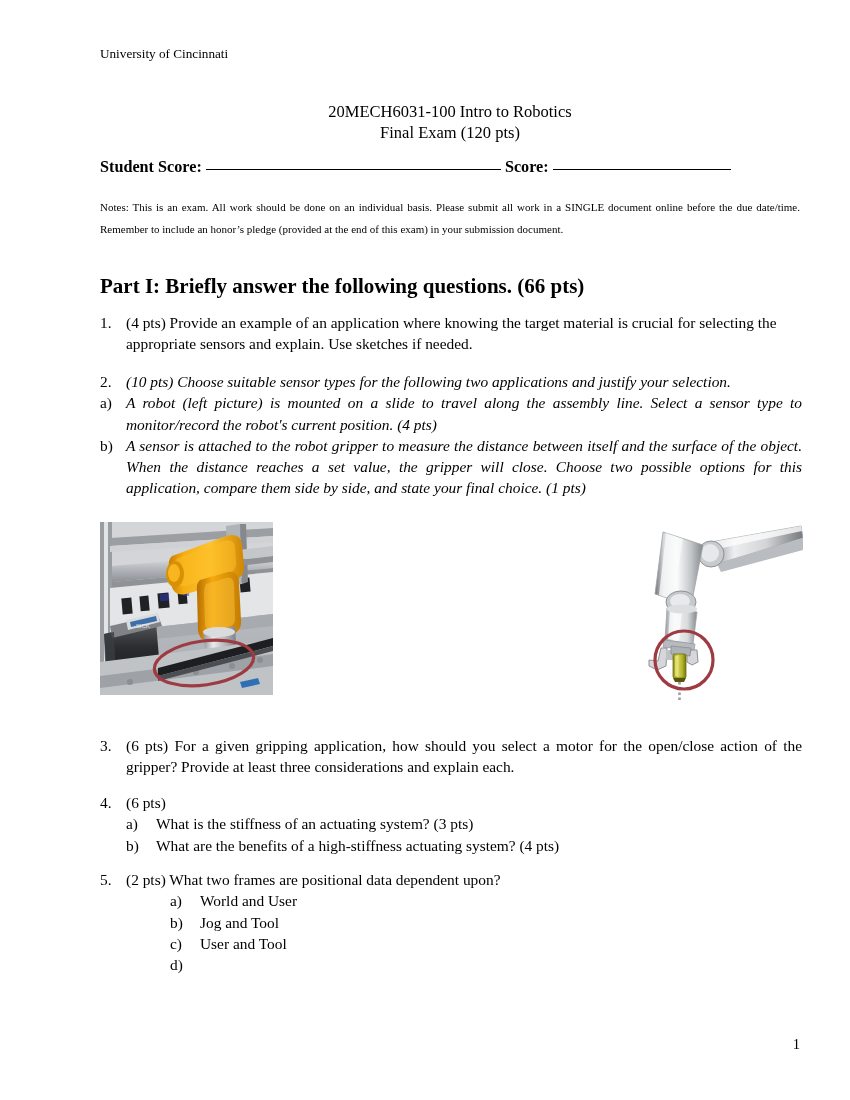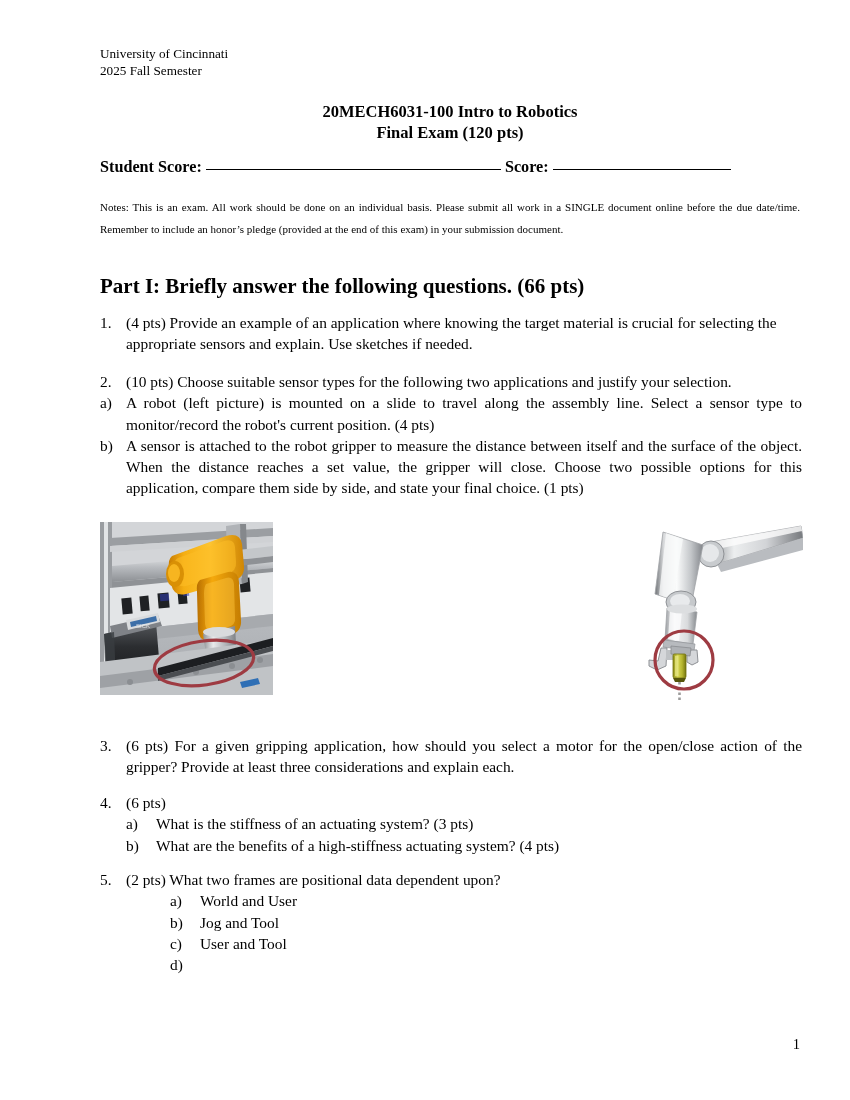--- a/index.html
+++ b/index.html
@@ -32,21 +32,21 @@
     margin-top: 8px;
   }
   .school-header div { white-space: nowrap; }
 
   .exam-title {
     position: absolute;
     left: 100px;
     top: 101px;
     width: 700px;
     text-align: center;
-    font-weight: bold;
+    font-weight: normal;
     font-size: 16.5px;
     line-height: 21px;
   }
 
   
   .name-line {
     position: absolute;
     left: 100px;
     top: 158px;
     width: 702px;
@@ -109,21 +109,21 @@
 
   .indent-sub { padding-left: 26px; }
   .indent-choice { padding-left: 70px; }
 
   .q1 { left: 100px; top: 312px; width: 700px; }
   .q2 { left: 100px; top: 371px; width: 702px; }
   .q3 { left: 100px; top: 735px; width: 702px; }
   .q4 { left: 100px; top: 792px; width: 700px; }
   .q5 { left: 100px; top: 869px; width: 700px; }
 
-  .q2 .qtext { text-align: justify; text-justify: inter-word; }
+  .q2 .qtext { text-align: justify; text-justify: inter-word; font-style: italic; }
   .q3 .qtext { text-align: justify; text-justify: inter-word; }
 
   
   .figure-left {
     position: absolute;
     left: 100px;
     top: 522px;
     width: 173px;
     height: 173px;
     overflow: hidden;
@@ -148,21 +148,20 @@
     font-size: 14.5px;
   }
 </style>
 </head>
 <body>
 
 <div id="page">
 
   <div class="school-header">
     <div>University of Cincinnati</div>
-    <div>2025 Fall Semester</div>
   </div>
 
   <div class="exam-title">
     <div>20MECH6031-100 Intro to Robotics</div>
     <div>Final Exam (120 pts)</div>
   </div>
 
   <div class="name-line">
     <span>Student Score:</span>
     <span class="blank-rule blank-name"></span>

